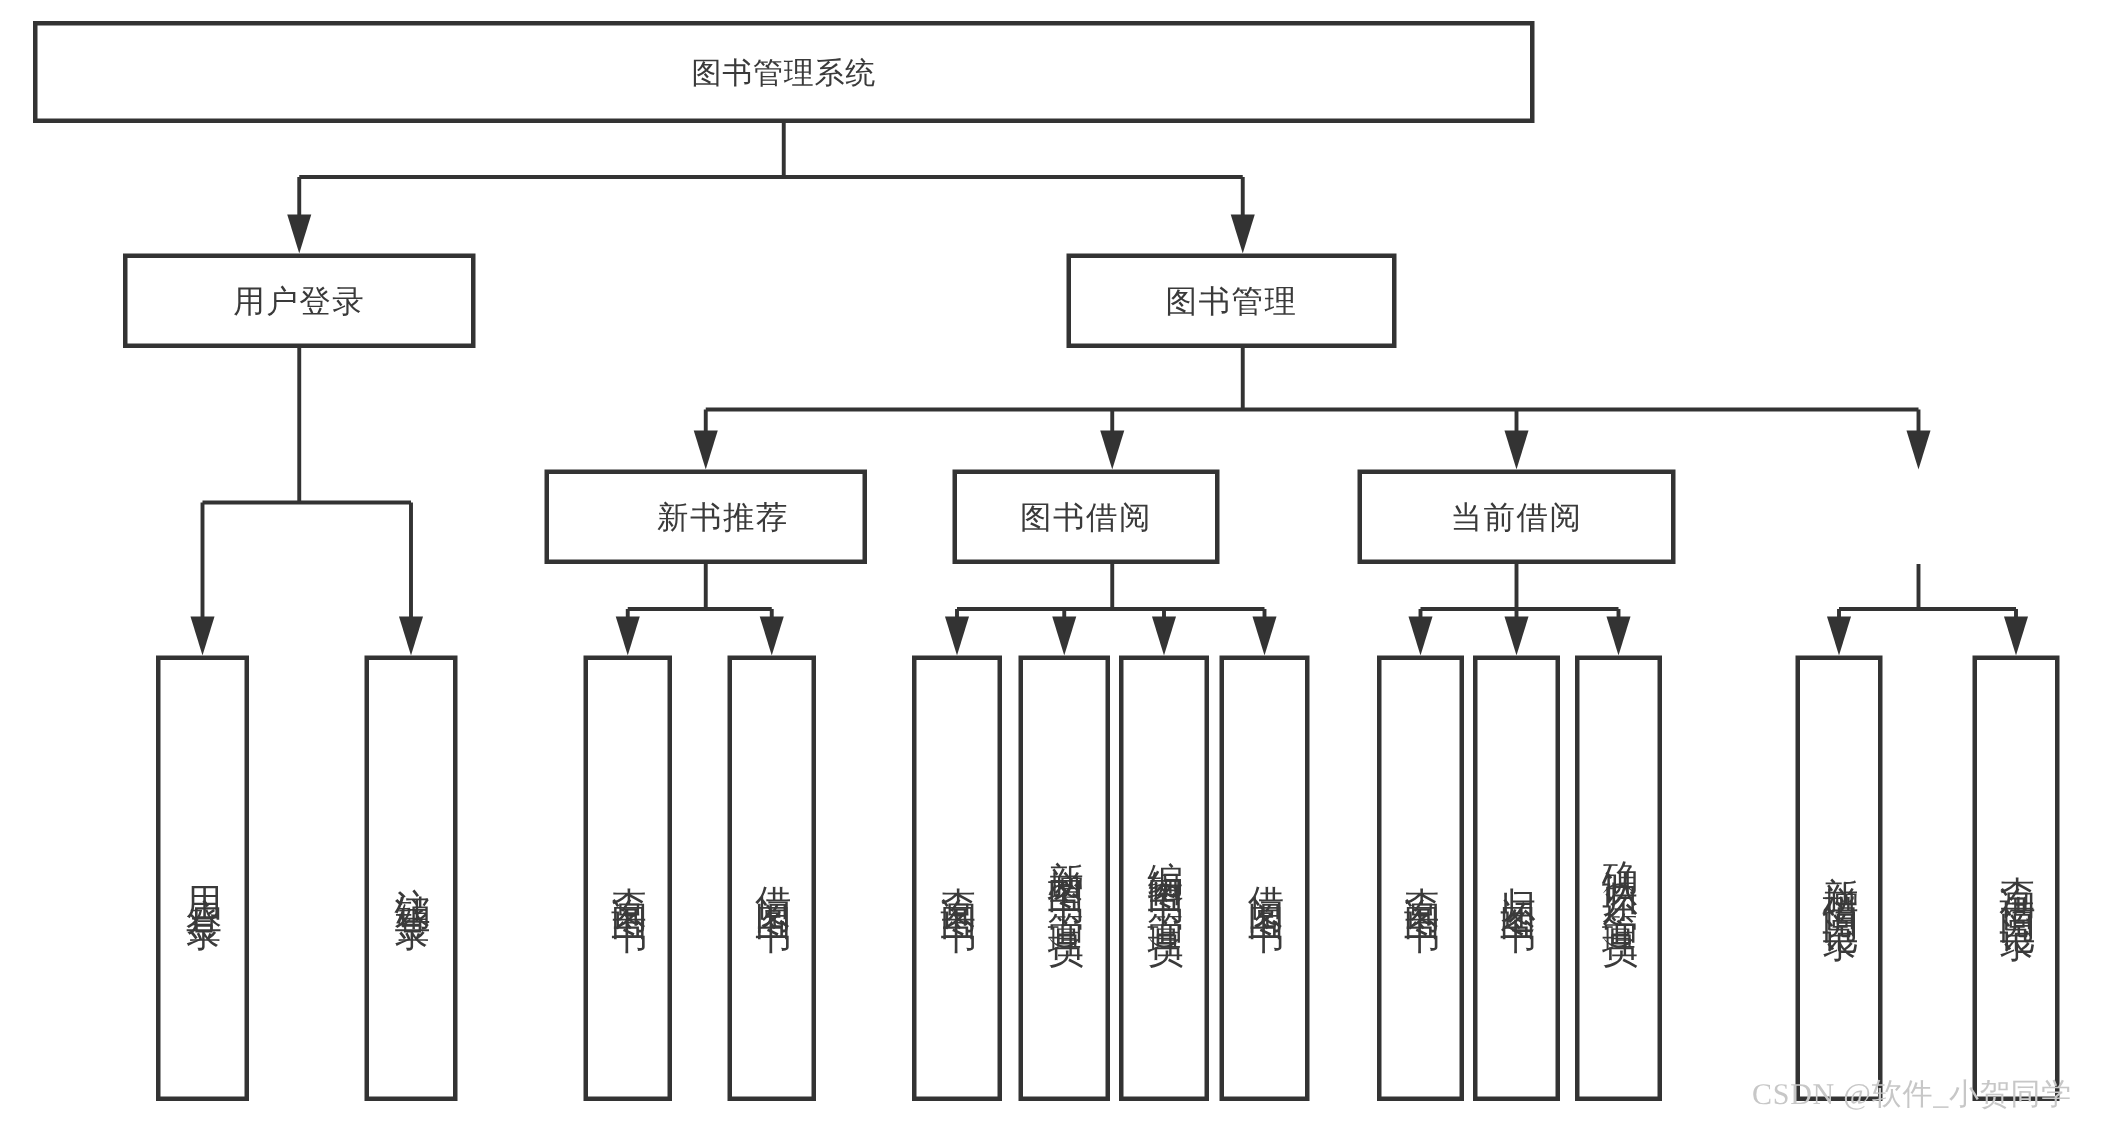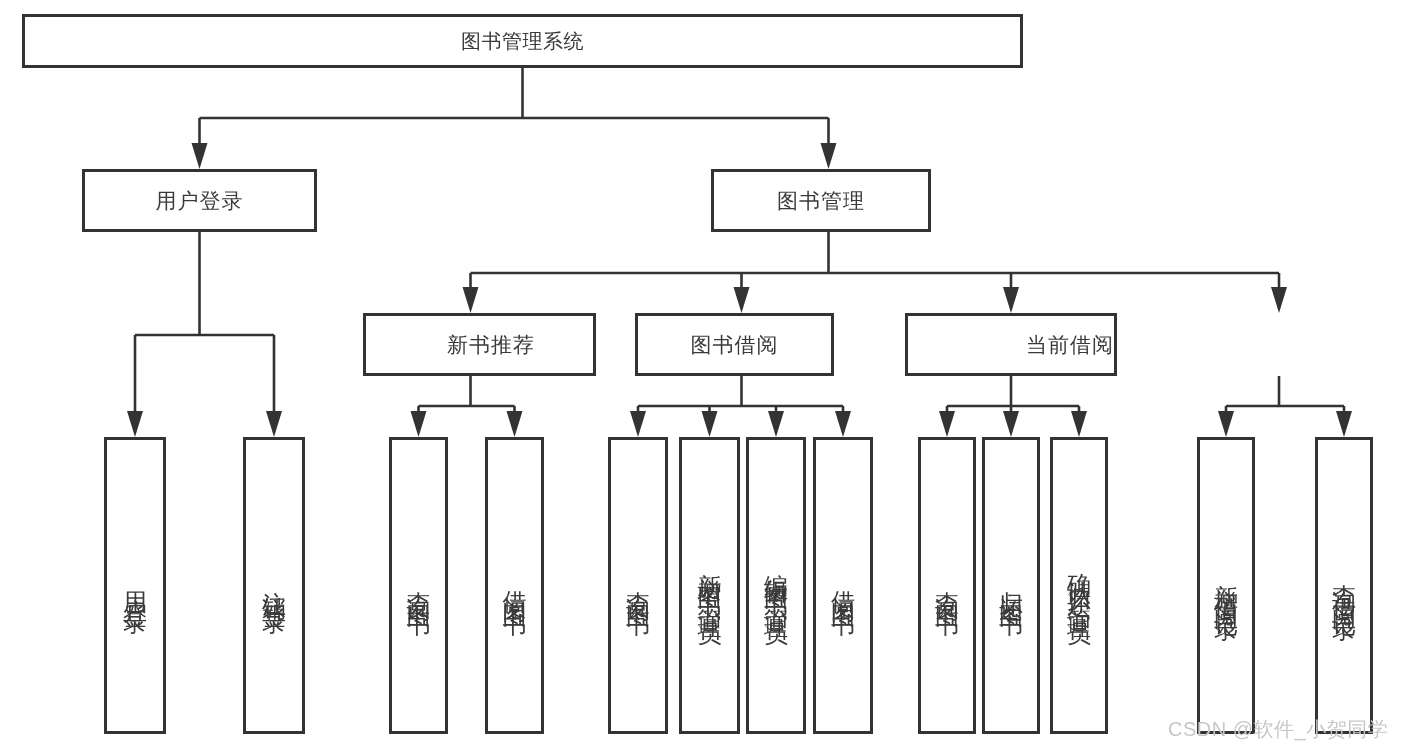--- a/index.html
+++ b/index.html
@@ -48,20 +48,21 @@
     white-space: nowrap;
   }
   #watermark {
     position: absolute;
     left: 1168px; top: 716px;
     font-size: 20px;
     color: #c7c7c7;
     letter-spacing: 0.5px;
     z-index: 3;
     white-space: nowrap;
+    font-family: Liberation Serif, serif;
   }
 </style>
 </head>
 <body>
 
 <div id="canvas">
 
   <svg id="connectors" viewBox="0 0 1405 747" xmlns="http://www.w3.org/2000/svg">
     <g>
       <path d="M522.5 68 L522.5 118 M199.5 118 L828.5 118 M199.5 118 L199.5 149 M828.5 118 L828.5 149"></path>
@@ -98,38 +99,38 @@
       <polygon points="1003,411 1019,411 1011,437"></polygon>
       <polygon points="1071,411 1087,411 1079,437"></polygon>
     </g>
     <g>
       <path d="M1279 376 L1279 406 M1226 406 L1344 406 M1226 406 L1226 417 M1344 406 L1344 417"></path>
       <polygon points="1218,411 1234,411 1226,437"></polygon>
       <polygon points="1336,411 1352,411 1344,437"></polygon>
     </g>
   </svg>
 
-  <div class="node root" style="left:22px; top:14px; width:1001px; height:54px;">
+  <div class="node root" style="left:22px; top:14px; width:1001px; height:68px;">
     <span>图书管理系统</span>
   </div>
 
   <div class="node hl" style="left:82px; top:169px; width:235px; height:63px;">
     <span>用户登录</span>
   </div>
   <div class="node hl" style="left:711px; top:169px; width:220px; height:63px;">
     <span>图书管理</span>
   </div>
 
-  <div class="node hl" style="left:363px; top:313px; width:233px; height:63px;padding-left:23px;">
+  <div class="node hl" style="left:363px; top:313px; width:215px; height:63px;padding-left:23px;">
     <span>新书推荐</span>
   </div>
-  <div class="node hl" style="left:635px; top:313px; width:199px; height:63px;">
+  <div class="node hl" style="left:635px; top:313px; width:178px; height:63px;">
     <span>图书借阅</span>
   </div>
-  <div class="node hl" style="left:905px; top:313px; width:212px; height:63px;justify-content:flex-end;">
+  <div class="node hl" style="left:905px; top:313px; width:212px; height:63px;">
     <span>当前借阅</span>
   </div>
 
   <div class="node leaf" style="left:104px; top:437px; width:62px; height:297px;">
     <span class="v-label">用户登录</span>
   </div>
   <div class="node leaf" style="left:243px; top:437px; width:62px; height:297px;">
     <span class="v-label">注销登录</span>
   </div>
 

